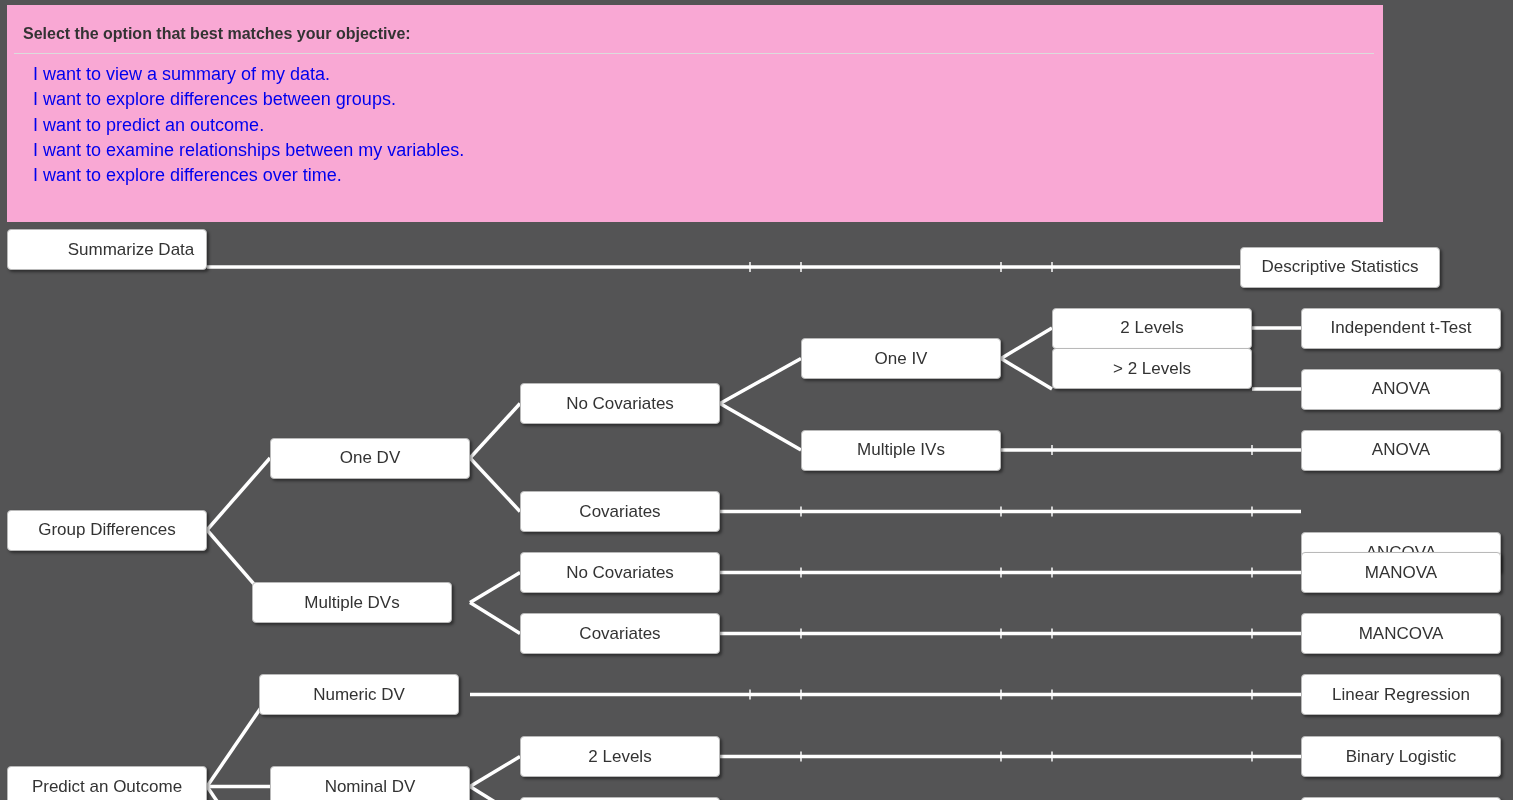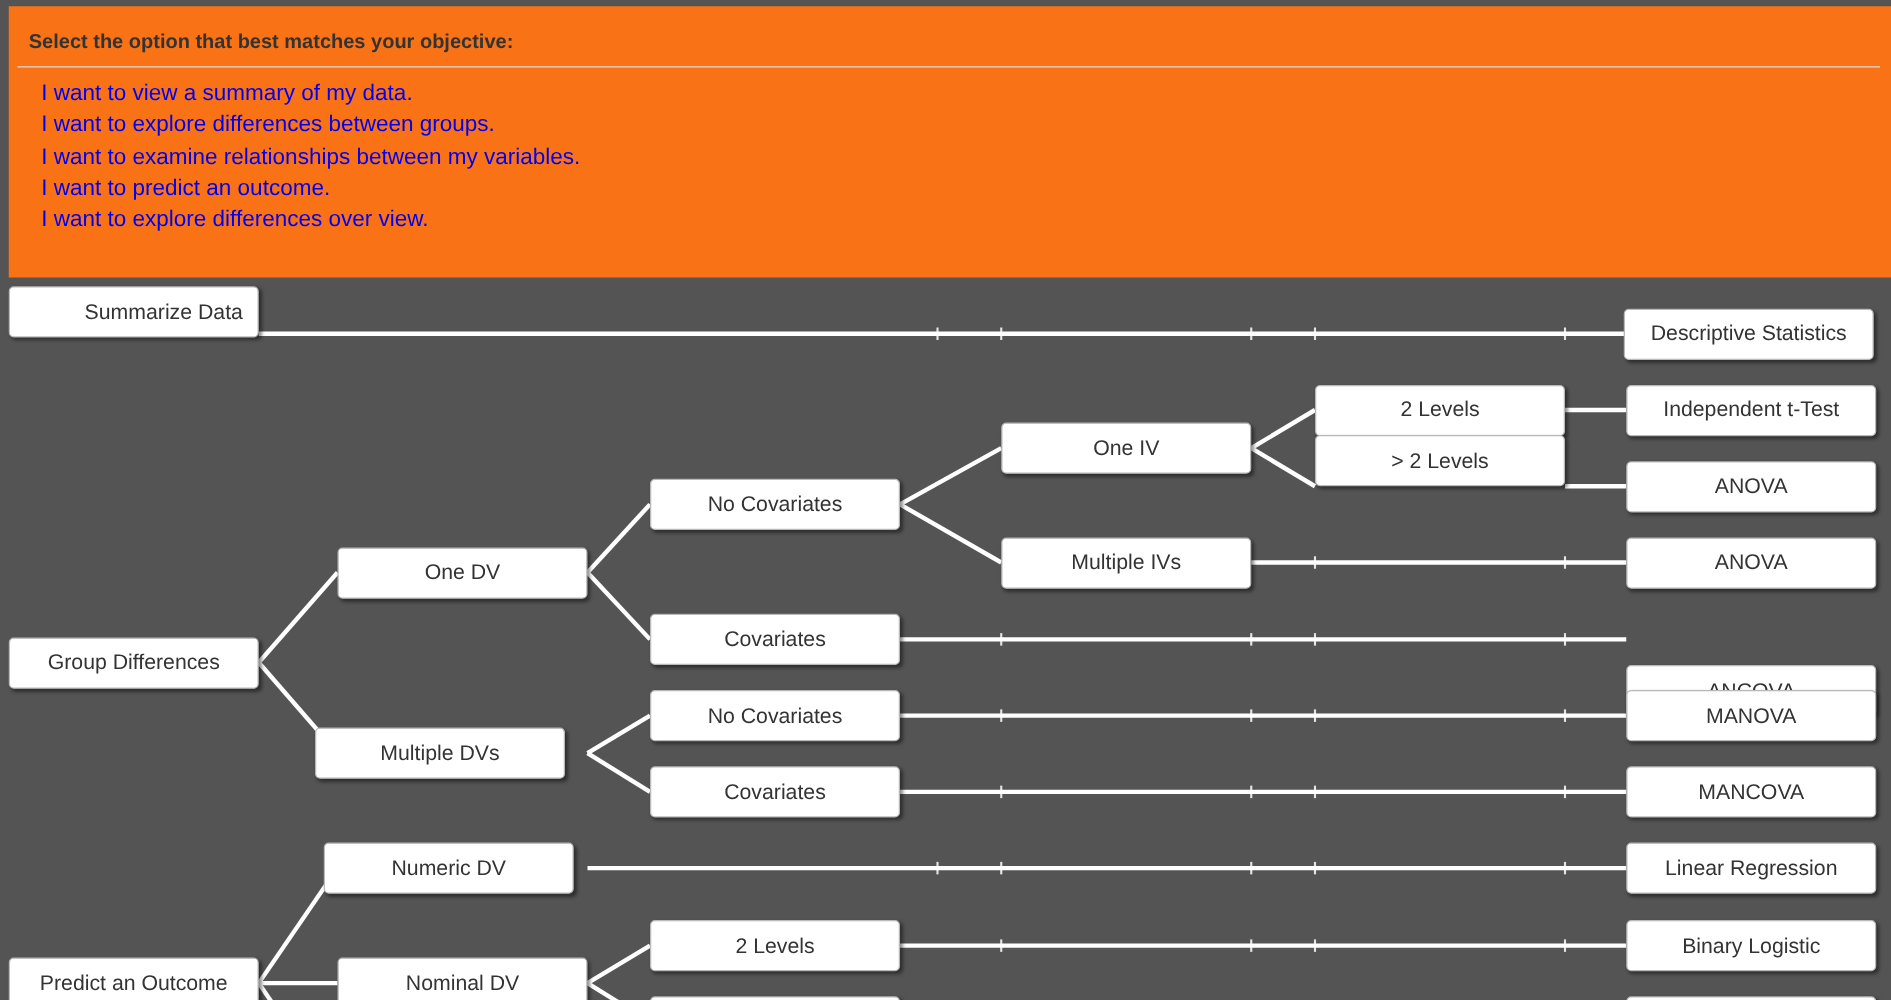--- a/index.html
+++ b/index.html
@@ -4,22 +4,22 @@
 <style>
   html,body{margin:0;padding:0}
   body{
     width:1513px;height:800px;overflow:hidden;position:relative;
     background:#545455;
     font-family:"Liberation Sans",sans-serif;
   }
 
   
   .panel{
-    position:absolute;left:7px;top:5px;width:1506px;height:217px;
-    box-sizing:border-box;background:#f97316;padding:18px 0 0 16px;
+    position:absolute;left:7px;top:5px;width:1376px;height:217px;
+    box-sizing:border-box;background:#f9a8d4;padding:18px 0 0 16px;
     z-index:5;
   }
   .panel h2{
     margin:0;font-size:16px;line-height:21px;font-weight:bold;color:#333;
   }
   .panel hr{
     border:none;border-top:1px solid #dcdcdc;height:0;
     margin:9px 9px 8px -9px;
   }
   .links a{
@@ -141,21 +141,21 @@
       </div>
       <div class="node" style="left: 801px; top: 429.5px;">
         <span>Multiple IVs</span>
       </div>
       <div class="node" style="left: 1052px; top: 307.5px;">
         <span>2 Levels</span>
       </div>
       <div class="node" style="left: 1052px; top: 348px;">
         <span>&gt; 2 Levels</span>
       </div>
-      <div class="node" style="left: 1299px; top: 246.5px; align-items: center;">
+      <div class="node" style="left: 1240px; top: 246.5px; align-items: center;">
         <span>Descriptive Statistics</span>
       </div>
       <div class="node" style="left: 1301px; top: 307.5px;">
         <span>Independent t-Test</span>
       </div>
       <div class="node" style="left: 1301px; top: 368.5px;">
         <span>ANOVA</span>
       </div>
       <div class="node" style="left: 1301px; top: 429.5px;">
         <span>ANOVA</span>
@@ -180,17 +180,17 @@
       </div>
     </div>
 </div>
 
 <section class="panel">
   <h2>Select the option that best matches your objective:</h2>
   <hr>
   <nav class="links" id="links">
       <a href="#">I want to view a summary of my data.</a>
       <a href="#">I want to explore differences between groups.</a>
+      <a href="#">I want to predict an outcome.</a>
       <a href="#">I want to examine relationships between my variables.</a>
-      <a href="#">I want to predict an outcome.</a>
-      <a href="#">I want to explore differences over view.</a>
+      <a href="#">I want to explore differences over time.</a>
     </nav>
 </section>
 
 </body></html>

